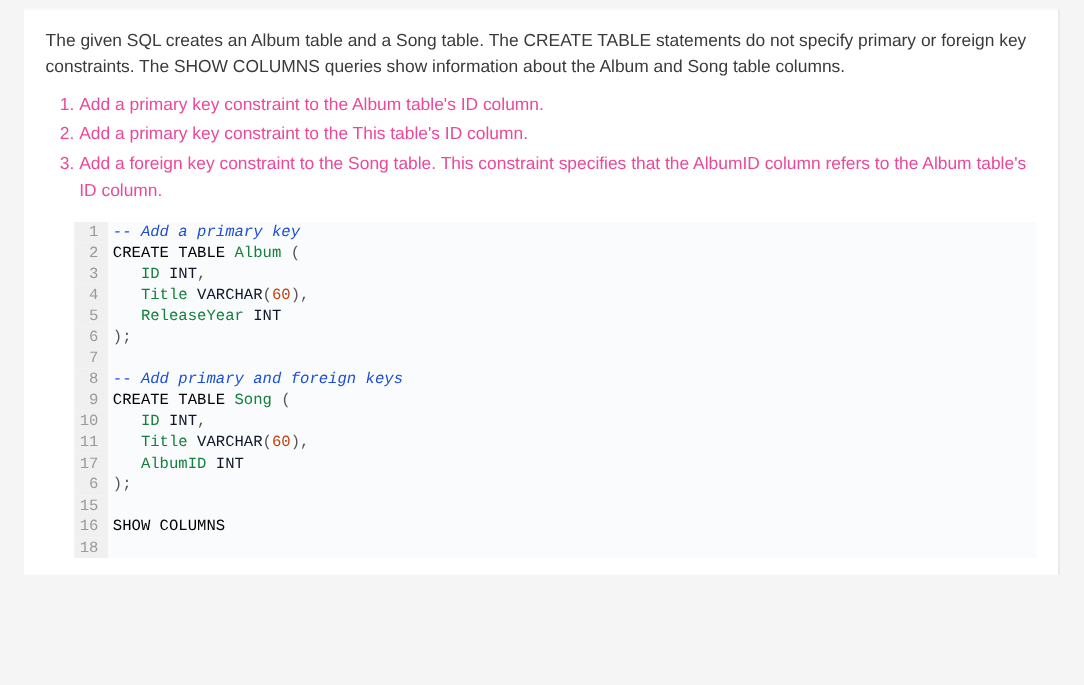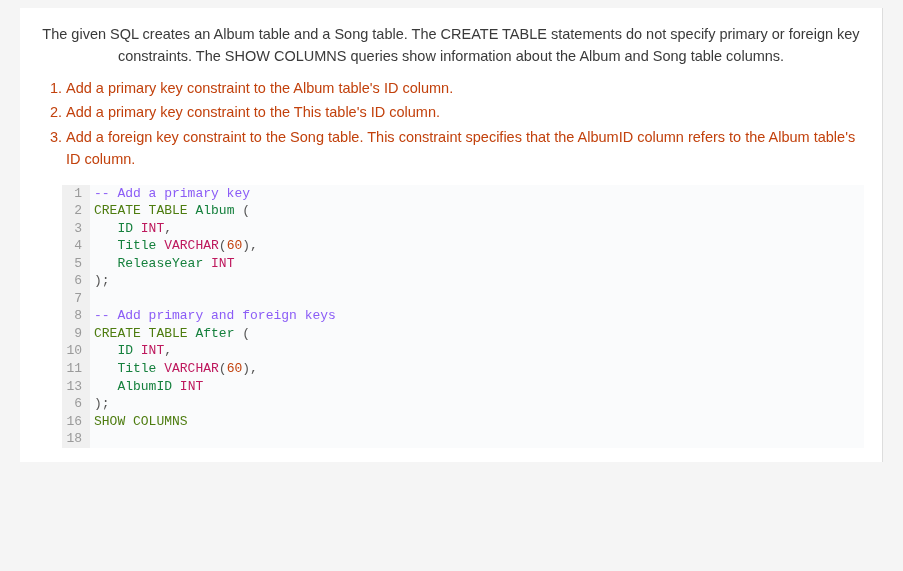--- a/index.html
+++ b/index.html
@@ -9,45 +9,45 @@
     padding: 8px 20px;
     color: #333;
     font-size: 14.5px;
     line-height: 1.5;
   }
   .content-wrap {
     background: #fff;
     padding: 10px 18px 14px 18px;
     border-right: 1px solid #ddd;
   }
-  .para { margin: 6px 0 10px 0; color: #3a3a3a; text-align: center; }
+  .para { margin: 6px 0 10px 0; color: #3a3a3a; }
   ol.steps { margin: 6px 0 14px 28px; }
-  ol.steps li { margin: 3px 0; color: #c2410c; }
+  ol.steps li { margin: 3px 0; color: #ec4899; }
   .editor {
     background: #fafbfc;
     border: 0;
     margin: 6px 0 0 24px;
     font-family: Consolas, "Courier New", monospace;
     font-size: 13px;
     line-height: 1.35;
     position: relative;
   }
   .code-row { display: flex; white-space: pre; }
   .gutter {
     width: 28px;
     text-align: right;
     color: #9a9a9a;
     padding-right: 8px;
     user-select: none;
     background: #f0f0f0;
   }
   .code-text { padding-left: 4px; color: #333; flex: 1; }
-  .tok-comment { color: #8b5cf6; }
-  .tok-keyword { color: #4d7c0f; }
-  .tok-type { color: #be185d; }
+  .tok-comment { color: #1d4ed8; font-style: italic; }
+  .tok-keyword { color: #000000; }
+  .tok-type { color: #0f172a; }
   .tok-ident { color: #15803d; }
   .tok-number { color: #c2410c; }
   .tok-punct { color: #555; }
 </style>
 </head>
 <body>
 
 <div class="content-wrap">
 
   <p class="para">The given SQL creates an Album table and a Song table. The CREATE TABLE statements do not specify primary or foreign key constraints. The SHOW COLUMNS queries show information about the Album and Song table columns.</p>
@@ -61,22 +61,23 @@
 
   <div class="editor" id="editor">
       <div class="code-row"><span class="gutter">1</span><span class="code-text"><span class="tok-comment">-- Add a primary key</span></span></div>
       <div class="code-row"><span class="gutter">2</span><span class="code-text"><span class="tok-keyword">CREATE TABLE</span><span class="tok-ident"> Album </span><span class="tok-punct">(</span></span></div>
       <div class="code-row"><span class="gutter">3</span><span class="code-text"><span class="tok-ident">   ID </span><span class="tok-type">INT</span><span class="tok-punct">,</span></span></div>
       <div class="code-row"><span class="gutter">4</span><span class="code-text"><span class="tok-ident">   Title </span><span class="tok-type">VARCHAR</span><span class="tok-punct">(</span><span class="tok-number">60</span><span class="tok-punct">)</span><span class="tok-punct">,</span></span></div>
       <div class="code-row"><span class="gutter">5</span><span class="code-text"><span class="tok-ident">   ReleaseYear </span><span class="tok-type">INT</span></span></div>
       <div class="code-row"><span class="gutter">6</span><span class="code-text"><span class="tok-punct">);</span></span></div>
       <div class="code-row"><span class="gutter">7</span><span class="code-text"><span class="tok-ident"></span></span></div>
       <div class="code-row"><span class="gutter">8</span><span class="code-text"><span class="tok-comment">-- Add primary and foreign keys</span></span></div>
-      <div class="code-row"><span class="gutter">9</span><span class="code-text"><span class="tok-keyword">CREATE TABLE</span><span class="tok-ident"> After </span><span class="tok-punct">(</span></span></div>
+      <div class="code-row"><span class="gutter">9</span><span class="code-text"><span class="tok-keyword">CREATE TABLE</span><span class="tok-ident"> Song </span><span class="tok-punct">(</span></span></div>
       <div class="code-row"><span class="gutter">10</span><span class="code-text"><span class="tok-ident">   ID </span><span class="tok-type">INT</span><span class="tok-punct">,</span></span></div>
       <div class="code-row"><span class="gutter">11</span><span class="code-text"><span class="tok-ident">   Title </span><span class="tok-type">VARCHAR</span><span class="tok-punct">(</span><span class="tok-number">60</span><span class="tok-punct">)</span><span class="tok-punct">,</span></span></div>
-      <div class="code-row"><span class="gutter">13</span><span class="code-text"><span class="tok-ident">   AlbumID </span><span class="tok-type">INT</span></span></div>
+      <div class="code-row"><span class="gutter">17</span><span class="code-text"><span class="tok-ident">   AlbumID </span><span class="tok-type">INT</span></span></div>
       <div class="code-row"><span class="gutter">6</span><span class="code-text"><span class="tok-punct">);</span></span></div>
+      <div class="code-row"><span class="gutter">15</span><span class="code-text"><span class="tok-ident"></span></span></div>
       <div class="code-row"><span class="gutter">16</span><span class="code-text"><span class="tok-keyword">SHOW COLUMNS</span></span></div>
       <div class="code-row"><span class="gutter">18</span><span class="code-text"><span class="tok-ident"></span></span></div>
     </div>
 
 </div>
 
 </body></html>

